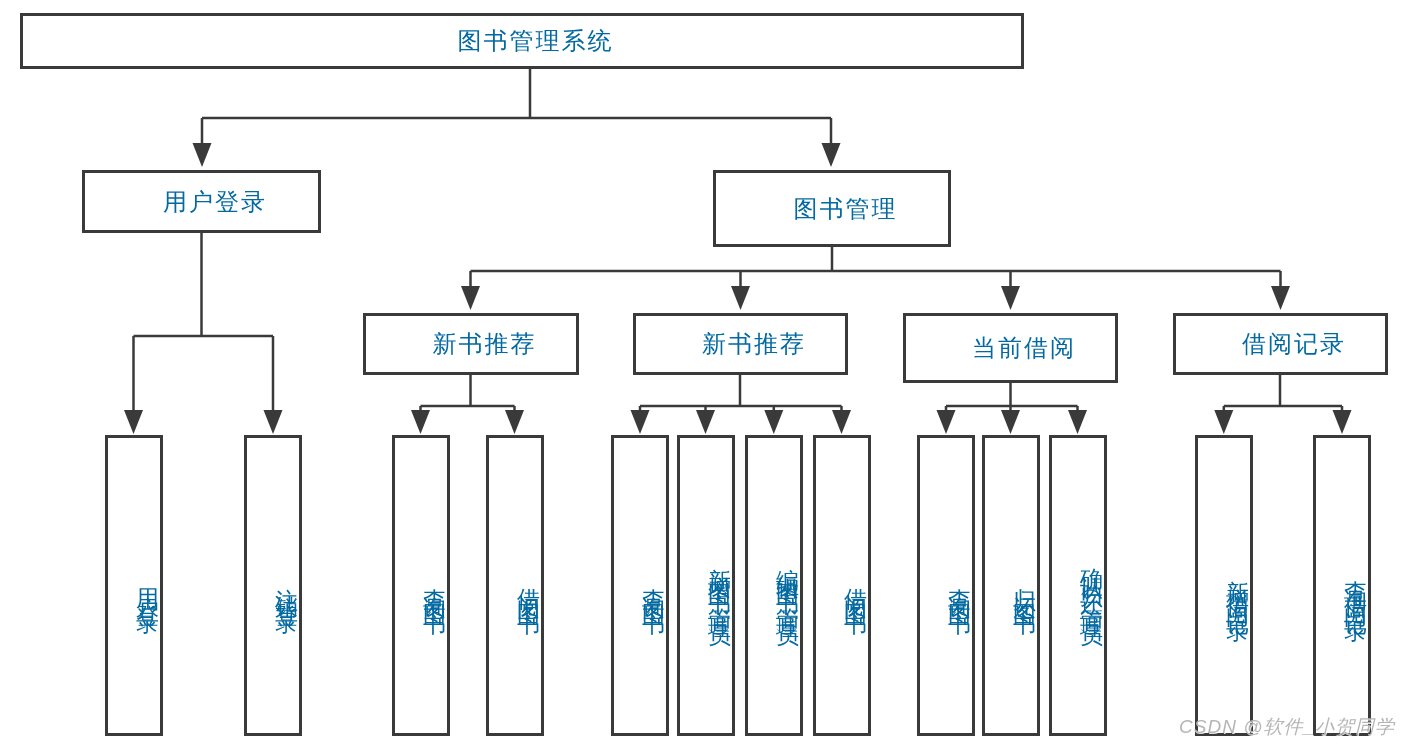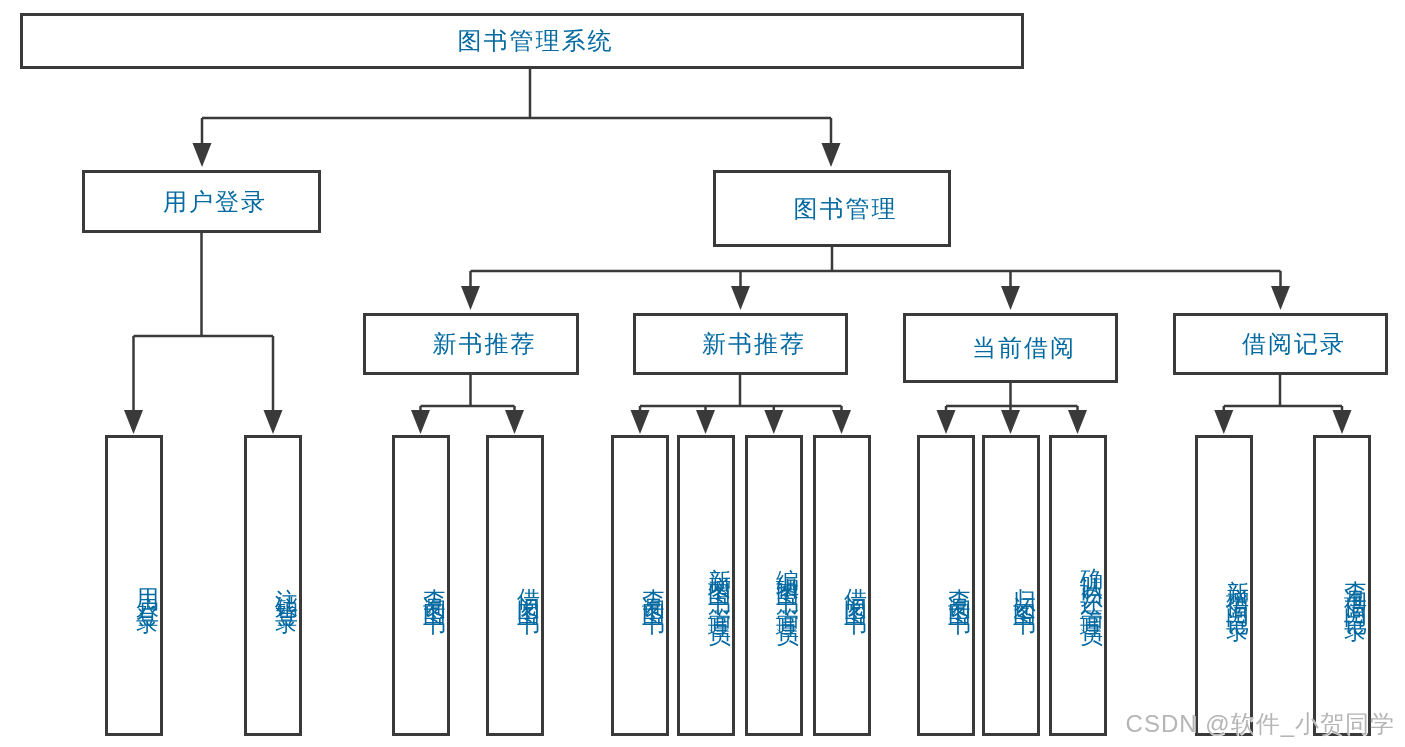--- a/index.html
+++ b/index.html
@@ -18,22 +18,23 @@
     padding-left:27px;
   }
   .hnode{font-size:24px;letter-spacing:2px;white-space:nowrap;}
   .vnode{
     font-size:23px;letter-spacing:8px;
     writing-mode:vertical-rl;text-orientation:mixed;
     line-height:1;white-space:nowrap;
   }
   .watermark{
     position:absolute;right:10px;bottom:7px;z-index:3;
-    font-size:24px;color:#b5b5b5;letter-spacing:1px;white-space:nowrap;
+    font-size:19px;color:#b5b5b5;letter-spacing:1px;white-space:nowrap;
     text-shadow:1px 1px 0 rgba(255,255,255,0.85);
+    font-style:italic;
   }
 </style>
 </head>
 <body>
 
 <div id="stage">
 
   <svg id="connectors" width="1405" height="747" viewBox="0 0 1405 747">
     <g stroke="#3a3a3a" stroke-width="2.5" fill="none">
       <path d="M530 69 V118"></path>

